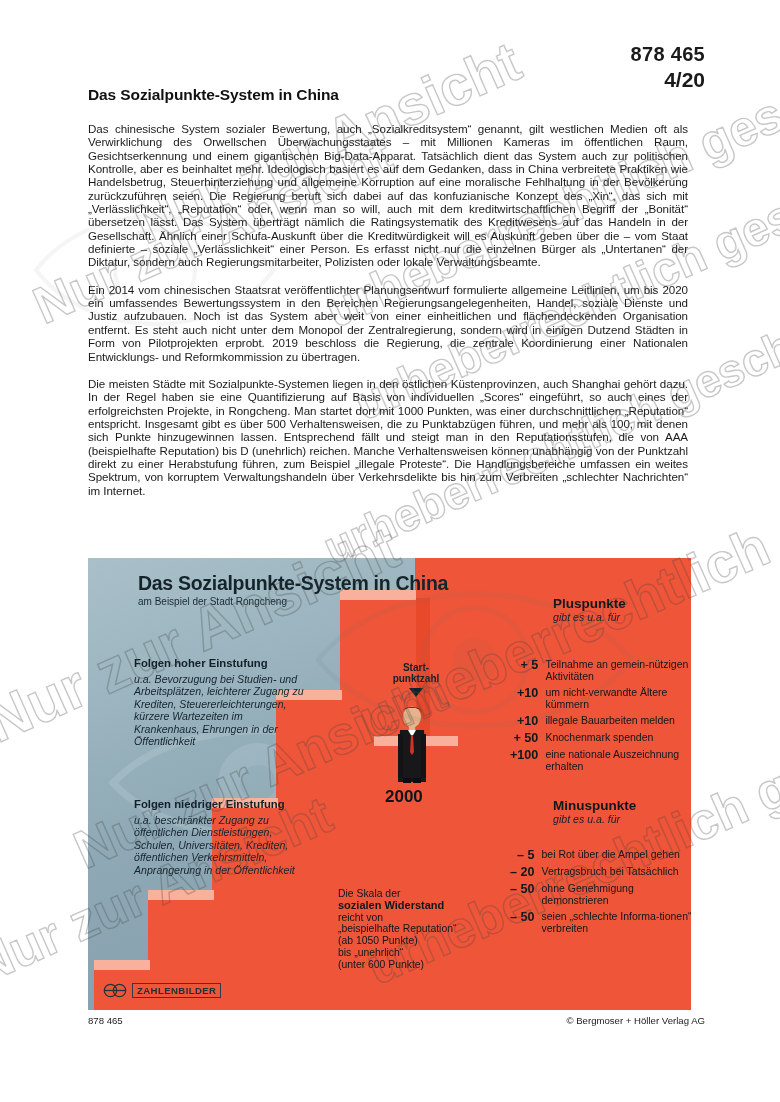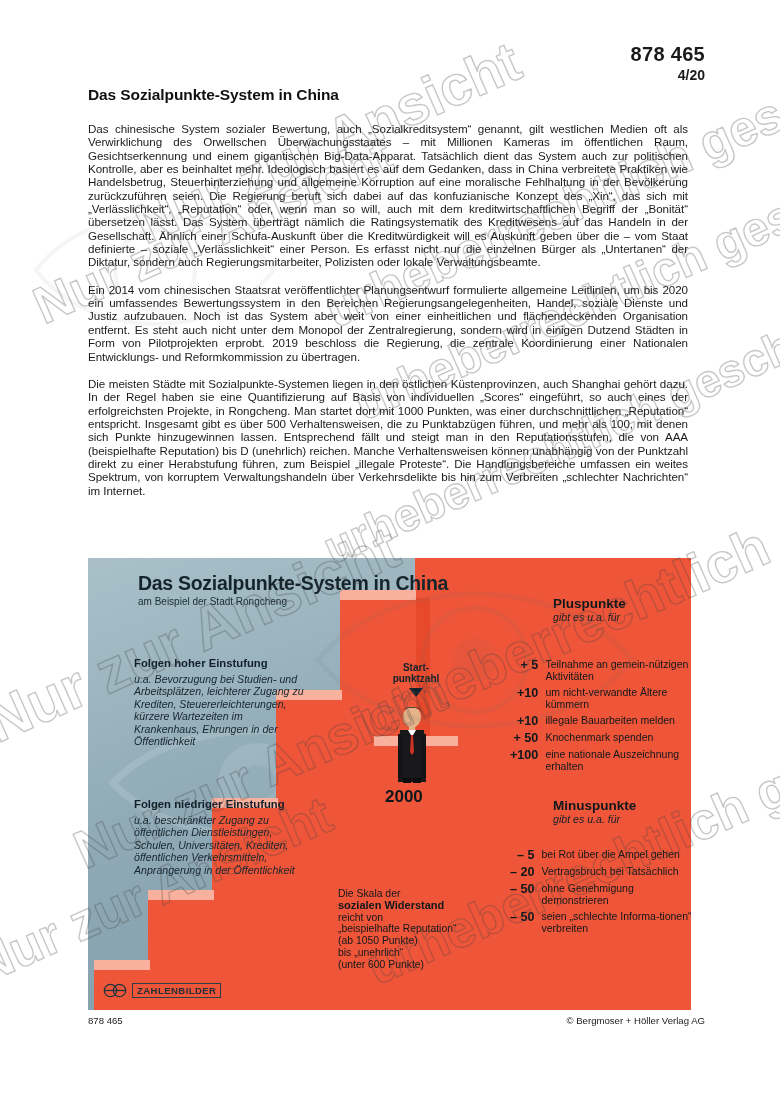--- a/index.html
+++ b/index.html
@@ -25,21 +25,21 @@
     text-align: right;
     line-height: 1.25;
   }
   .doc-number {
     font-size: 20px;
     font-weight: bold;
     color: #1a1a1a;
     letter-spacing: 0.3px;
   }
   .doc-page {
-    font-size: 14px;
+    font-size: 21px;
     font-weight: bold;
     color: #1a1a1a;
   }
 
   .doc-title {
     position: absolute;
     top: 86px;
     left: 88px;
     font-size: 15.5px;
     font-weight: bold;

